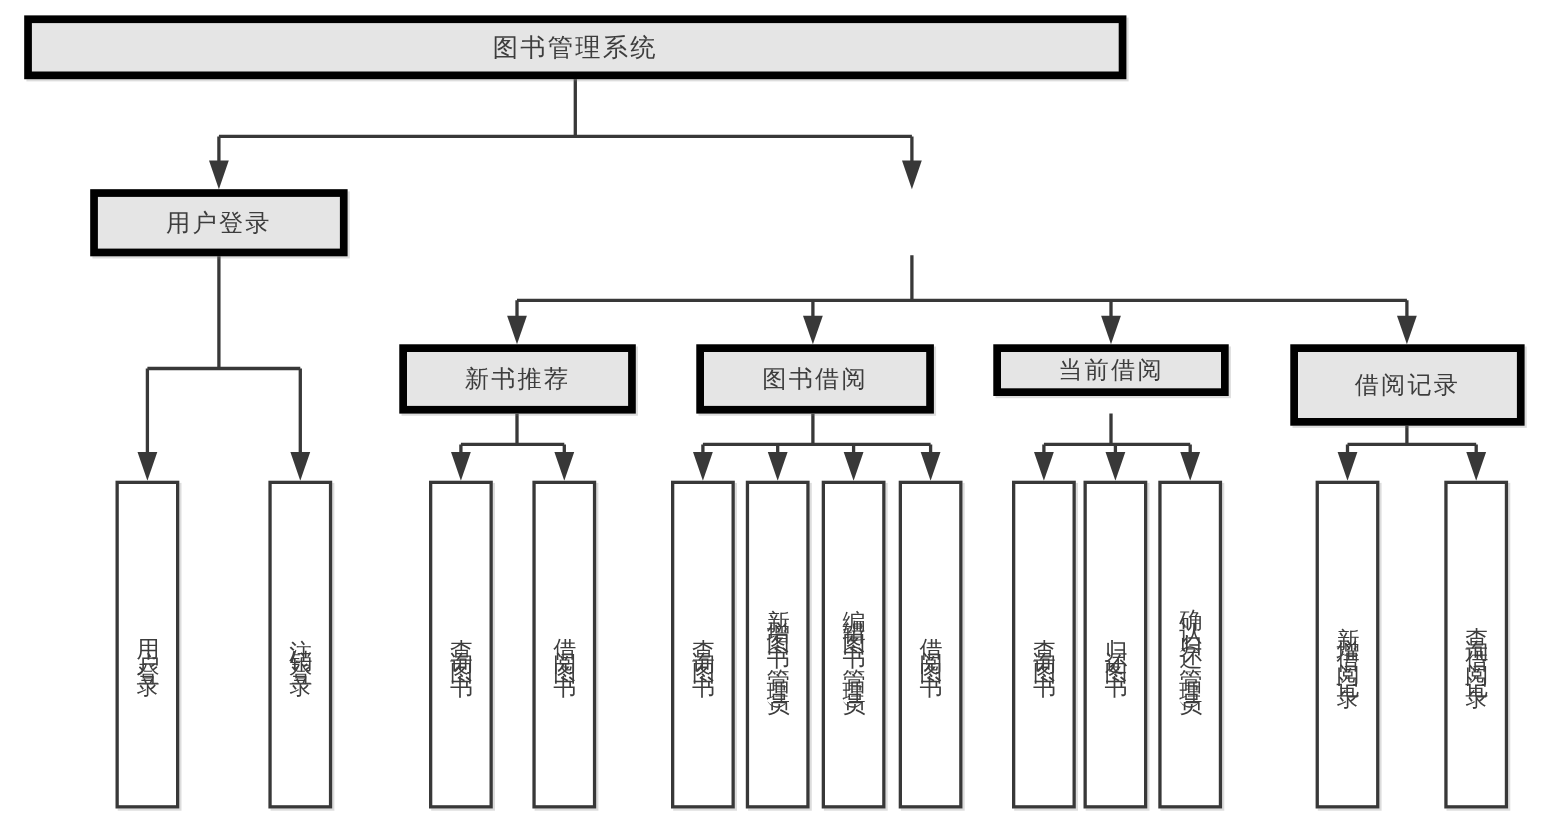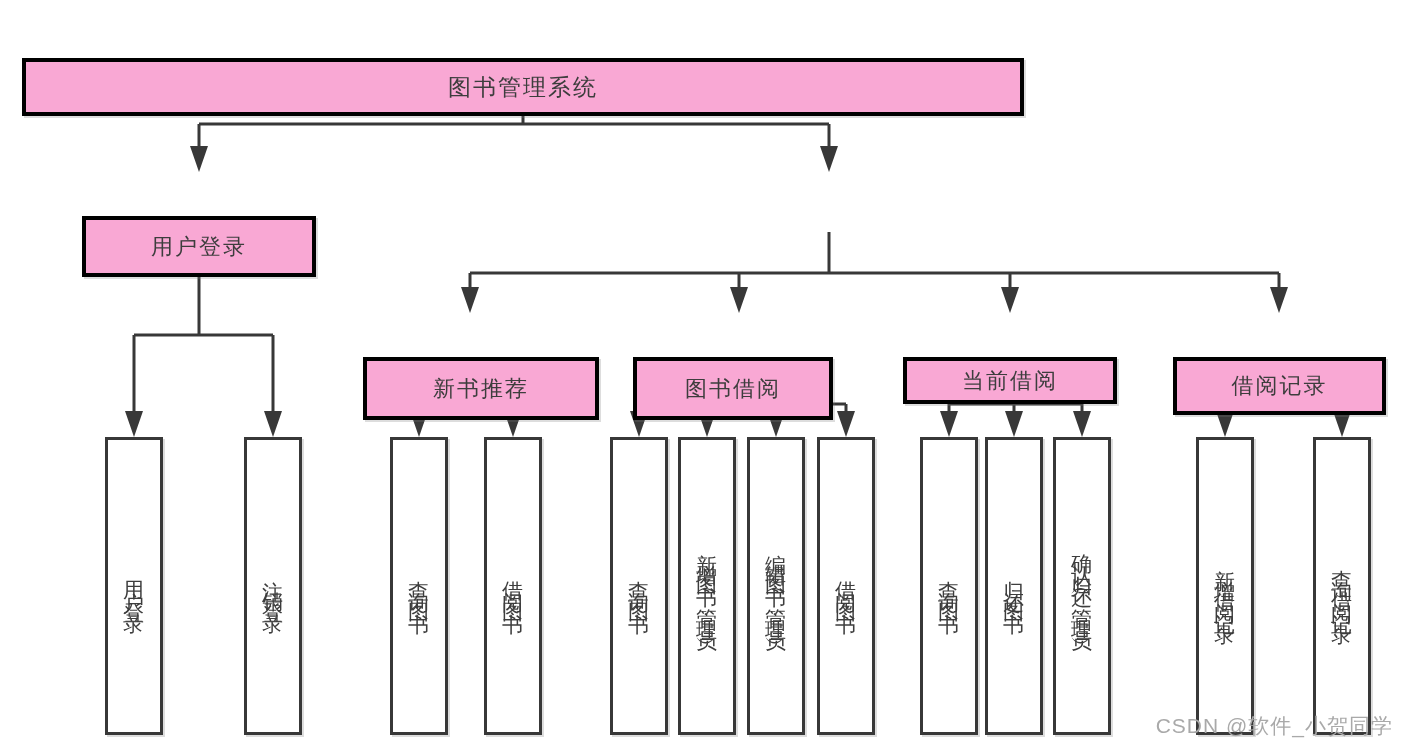--- a/index.html
+++ b/index.html
@@ -7,27 +7,26 @@
     position:relative;
     width:1405px;height:747px;
     background:#ffffff;
     font-family:"Liberation Sans","DejaVu Sans",sans-serif;
     color:#3d3d3d;
     overflow:hidden;
   }
   svg.connectors{position:absolute;left:0;top:0;width:1405px;height:747px;}
   .node{
     position:absolute;
-    background:#f9a8d4;
-    border:4px solid #000000;
+    background:#e5e5e5;
+    border:7px solid #000000;
     box-sizing:border-box;
     display:flex;align-items:center;justify-content:center;
     font-size:22px;letter-spacing:2px;
     box-shadow:2px 2px 0 rgba(120,120,120,0.25);
-    margin-top:44px;
   }
   .node.root{font-size:23px;}
   .leaf{
     position:absolute;
     top:437px;width:58px;height:298px;
     background:#ffffff;
     border:3px solid #383838;
     box-sizing:border-box;
     display:flex;align-items:center;justify-content:center;
     box-shadow:2px 2px 0 rgba(120,120,120,0.25);
@@ -92,24 +91,24 @@
       <polygon points="1082,437 1073,411 1091,411"></polygon>
       <polygon points="1225,437 1216,411 1234,411"></polygon>
       <polygon points="1342,437 1333,411 1351,411"></polygon>
     </g>
   </svg>
 
   <div class="node root" style="left:22px;top:14px;width:1002px;height:58px;">图书管理系统</div>
 
   <div class="node" style="left:82px;top:172px;width:234px;height:61px;">用户登录</div>
 
-  <div class="node" style="left:363px;top:313px;width:236px;height:63px;text-align:center;">新书推荐</div>
-  <div class="node" style="left:633px;top:313px;width:200px;height:63px;">图书借阅</div>
+  <div class="node" style="left:363px;top:313px;width:215px;height:63px;text-align:center;">新书推荐</div>
+  <div class="node" style="left:633px;top:313px;width:216px;height:63px;">图书借阅</div>
   <div class="node" style="left:903px;top:313px;width:214px;height:47px;">当前借阅</div>
-  <div class="node" style="left:1173px;top:313px;width:213px;height:58px;">借阅记录</div>
+  <div class="node" style="left:1173px;top:313px;width:213px;height:74px;">借阅记录</div>
 
   <div class="leaf" style="left:105px;">
     <span>用户登录</span>
   </div>
   <div class="leaf" style="left:244px;">
     <span>注销登录</span>
   </div>
 
   <div class="leaf" style="left:390px;">
     <span>查询图书</span>
@@ -141,15 +140,14 @@
     <span>确认归还（管理员）</span>
   </div>
 
   <div class="leaf" style="left:1196px;">
     <span>新增借阅记录</span>
   </div>
   <div class="leaf" style="left:1313px;">
     <span>查询借阅记录</span>
   </div>
 
-  <div class="watermark">CSDN @软件_小贺同学</div>
 
 </div>
 
 </body></html>

